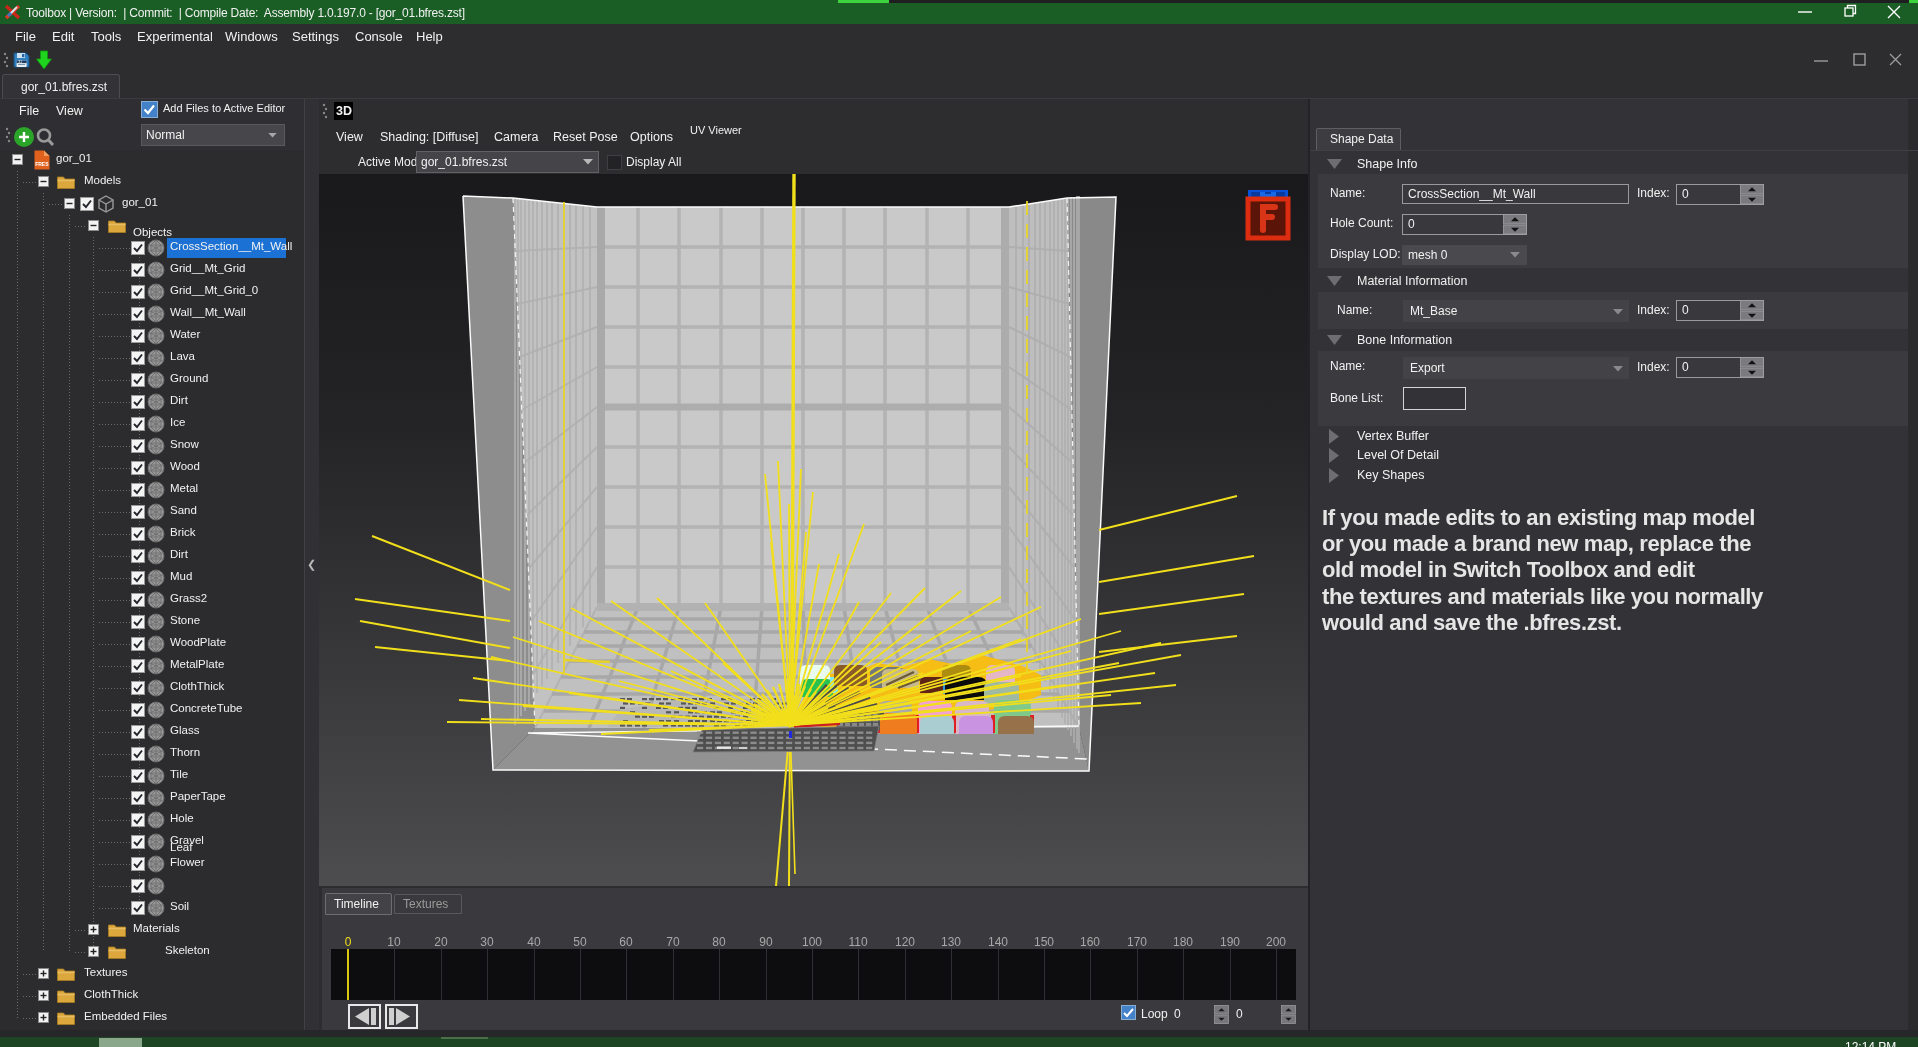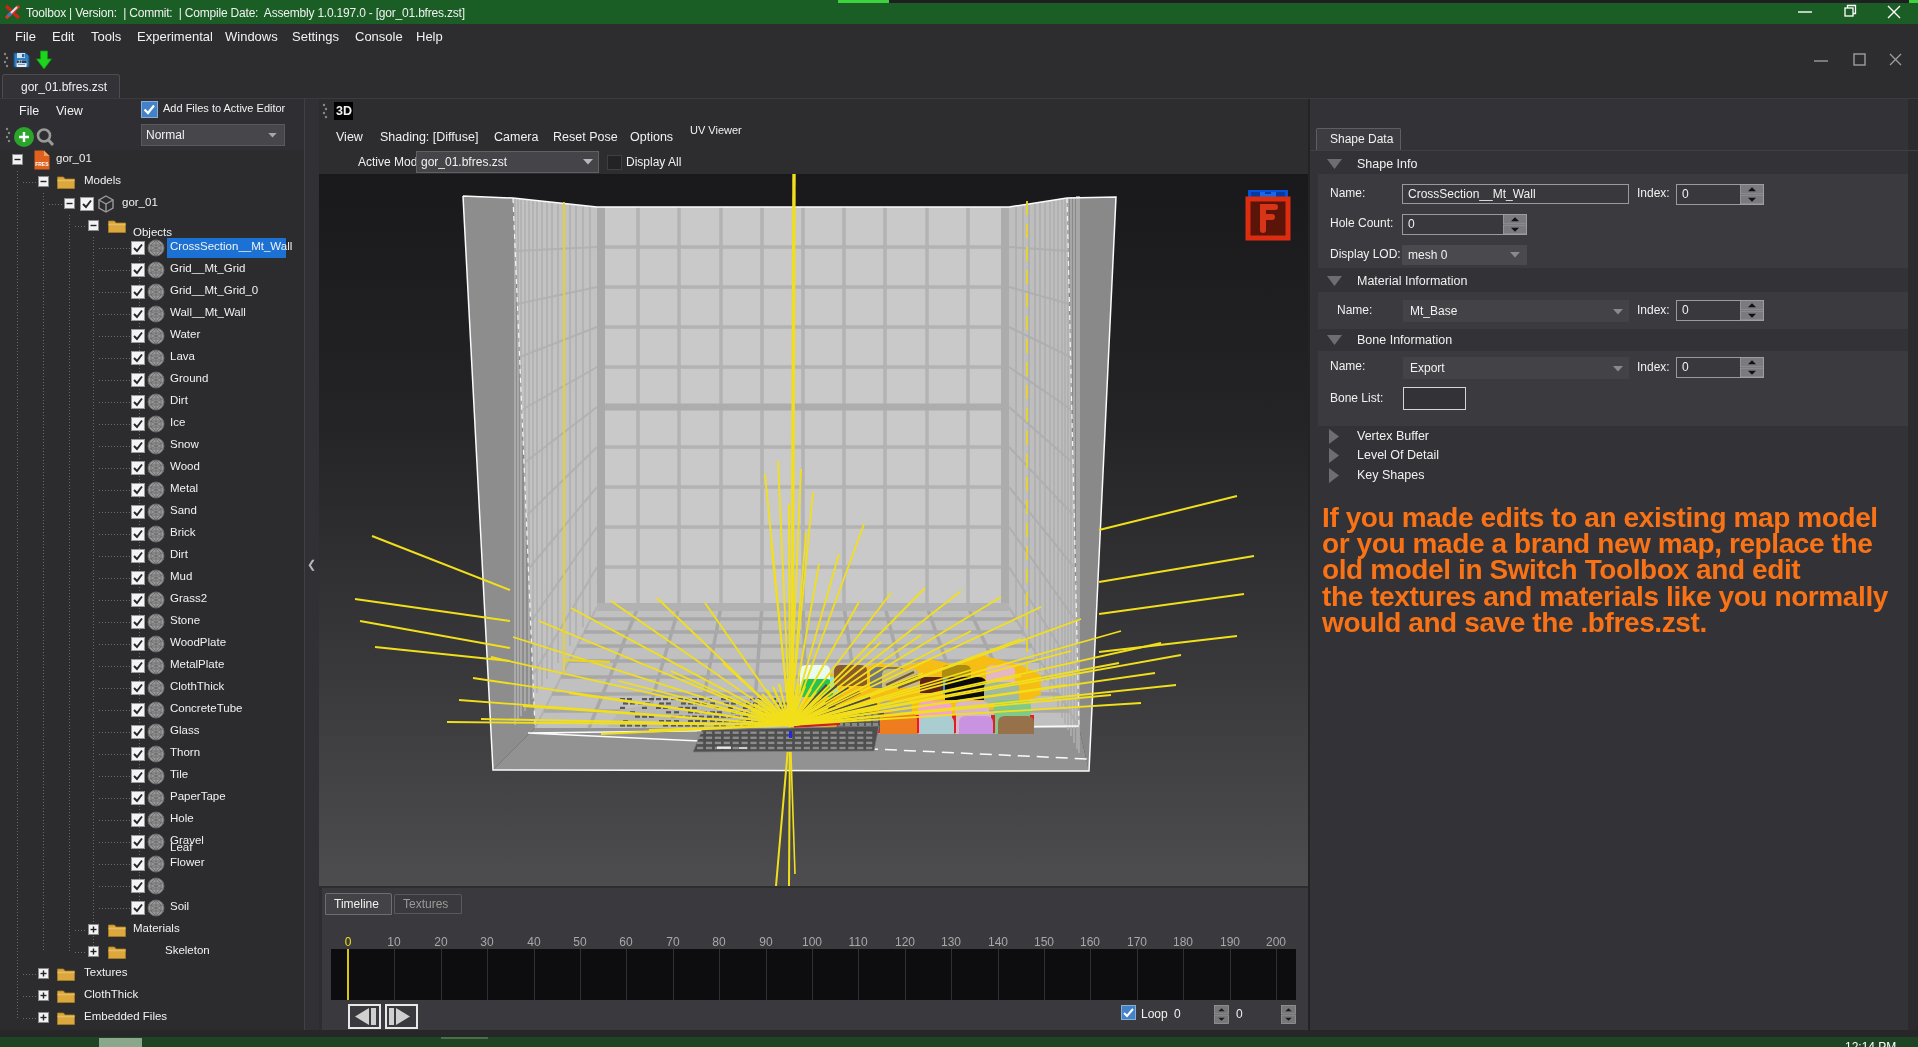--- a/index.html
+++ b/index.html
@@ -1070,17 +1070,17 @@
   </svg>
 <div class="txt" style="left:1357px;top:429px;font-size:12.5px;">Vertex Buffer</div>
 <svg class="a" style="left:1329px;top:448px" width="11" height="15" viewBox="0 0 11 15">
     <path d="M0 0 V15 L10 7.5 Z" fill="#6e6e72"></path>
   </svg>
 <div class="txt" style="left:1357px;top:448px;font-size:12.5px;">Level Of Detail</div>
 <svg class="a" style="left:1329px;top:468px" width="11" height="15" viewBox="0 0 11 15">
     <path d="M0 0 V15 L10 7.5 Z" fill="#6e6e72"></path>
   </svg>
 <div class="txt" style="left:1357px;top:468px;font-size:12.5px;">Key Shapes</div>
-<div class="a" style="left:1322px;top:505px;font-size:28px;font-weight:bold;color:#f97316;line-height:26.2px;white-space:nowrap;letter-spacing:-0.4px;">If you made edits to an existing map model<br>or you made a brand new map, replace the<br>old model in Switch Toolbox and edit<br>the textures and materials like you normally<br>would and save the .bfres.zst.</div>
+<div class="a" style="left:1322px;top:505px;font-size:22px;font-weight:bold;color:#e5e5e5;line-height:26.2px;white-space:nowrap;letter-spacing:-0.4px;">If you made edits to an existing map model<br>or you made a brand new map, replace the<br>old model in Switch Toolbox and edit<br>the textures and materials like you normally<br>would and save the .bfres.zst.</div>
 <div class="a" style="left:0;top:1030px;width:1918px;height:8px;background:#27272a;"></div>
 <div class="a" style="left:0;top:1037px;width:1918px;height:10px;background:#1d4524;"></div>
 <div class="a" style="left:99px;top:1038px;width:43px;height:9px;background:#8ba78b;"></div>
 <div class="a" style="left:441px;top:1037px;width:47px;height:2px;background:#4a6e4a;"></div>
 <div class="txt" style="left:1845px;top:1040px;font-size:12px;color:#fff;">12:14 PM</div>
 </body></html>

